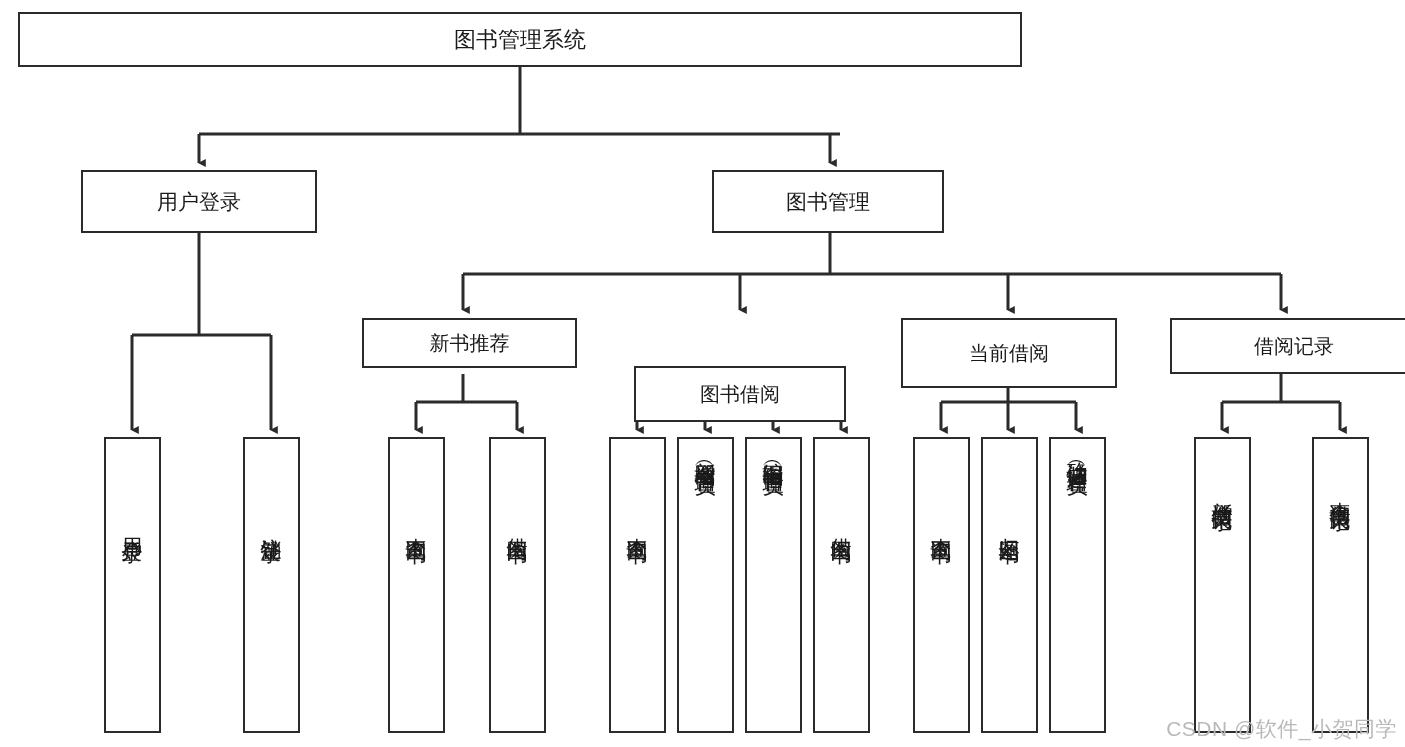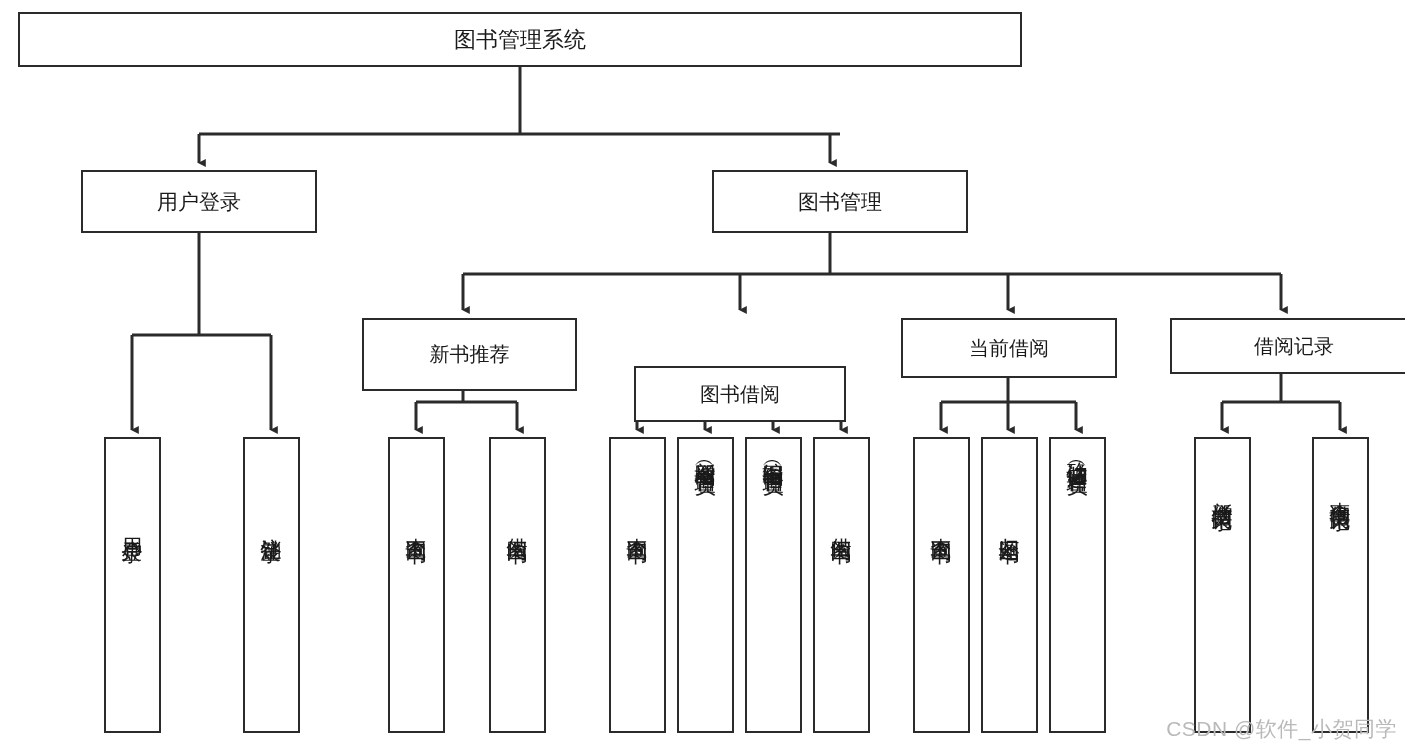--- a/index.html
+++ b/index.html
@@ -131,31 +131,31 @@
     <path class="edge" d="M1340,402 L1340,430" marker-end="url(#arrow)"></path>
   </svg>
 
   <div class="node root" style="left:18px; top:12px; width:1004px; height:55px;font-family:Liberation Serif, serif;">
     <span>图书管理系统</span>
   </div>
 
   <div class="node lvl2" style="left:81px; top:170px; width:236px; height:63px;">
     <span>用户登录</span>
   </div>
-  <div class="node lvl2" style="left:712px; top:170px; width:256px; height:63px;">
+  <div class="node lvl2" style="left:712px; top:170px; width:232px; height:63px;">
     <span>图书管理</span>
   </div>
 
-  <div class="node lvl3" style="left:362px; top:318px; width:215px; height:73px;">
+  <div class="node lvl3" style="left:362px; top:318px; width:215px; height:50px;">
     <span>新书推荐</span>
   </div>
   <div class="node lvl3" style="left:634px; top:318px; width:212px; height:56px;margin-top:48px;">
     <span>图书借阅</span>
   </div>
-  <div class="node lvl3" style="left:901px; top:318px; width:216px; height:60px;">
+  <div class="node lvl3" style="left:901px; top:318px; width:216px; height:70px;">
     <span>当前借阅</span>
   </div>
   <div class="node lvl3" style="left:1170px; top:318px; width:248px; height:56px;">
     <span>借阅记录</span>
   </div>
 
   <div class="node leaf leaf-mid" style="left:104px; top:437px; width:57px; height:296px;">
     <span class="vtext">用户登录</span>
   </div>
   <div class="node leaf leaf-mid" style="left:243px; top:437px; width:57px; height:296px;">

